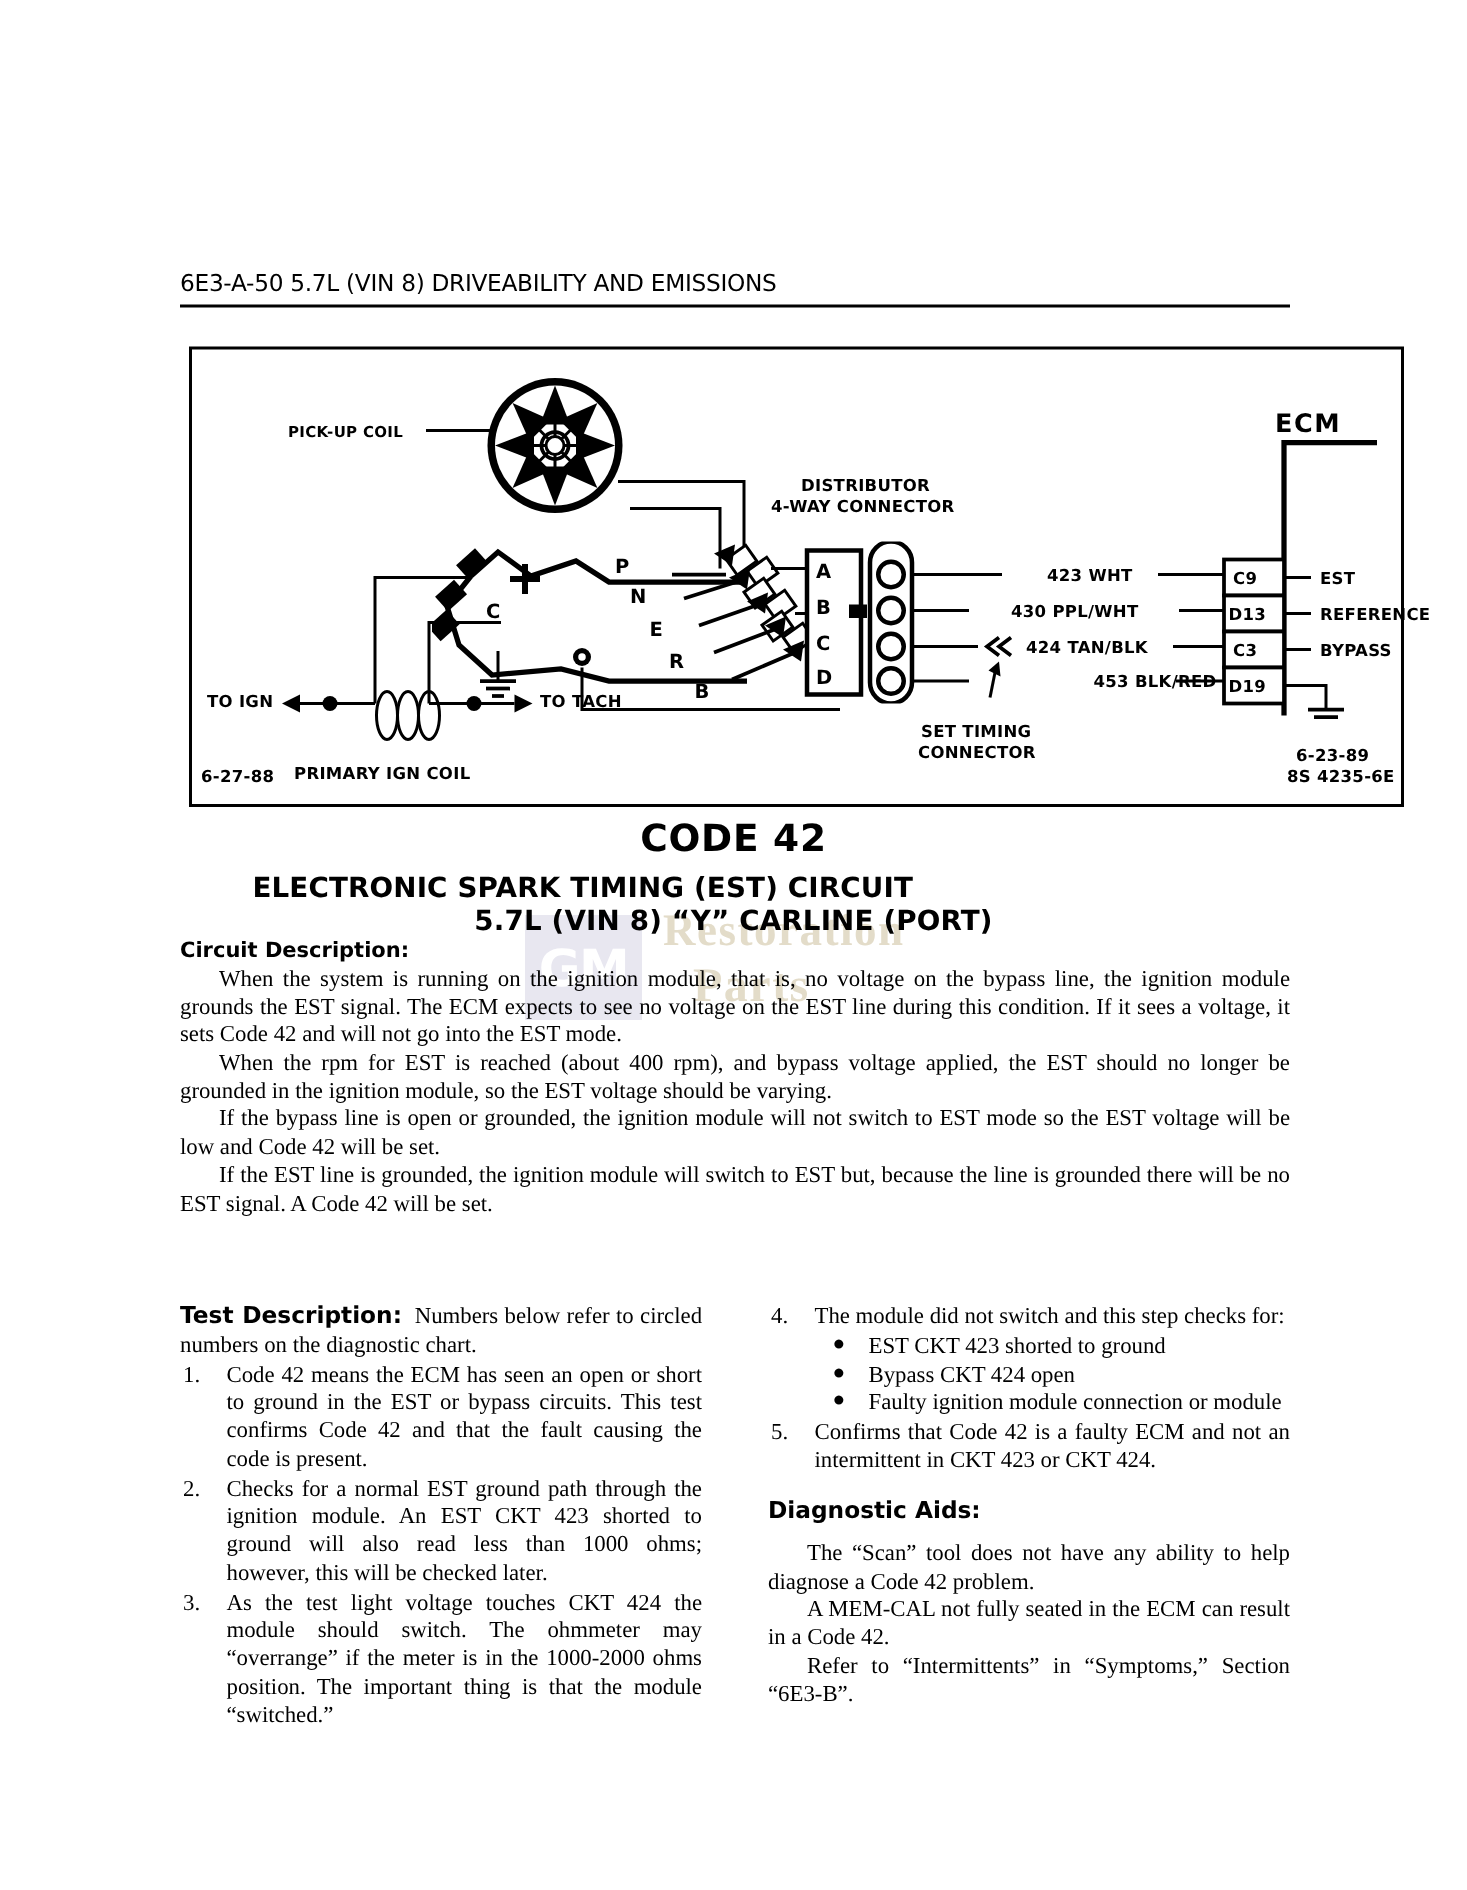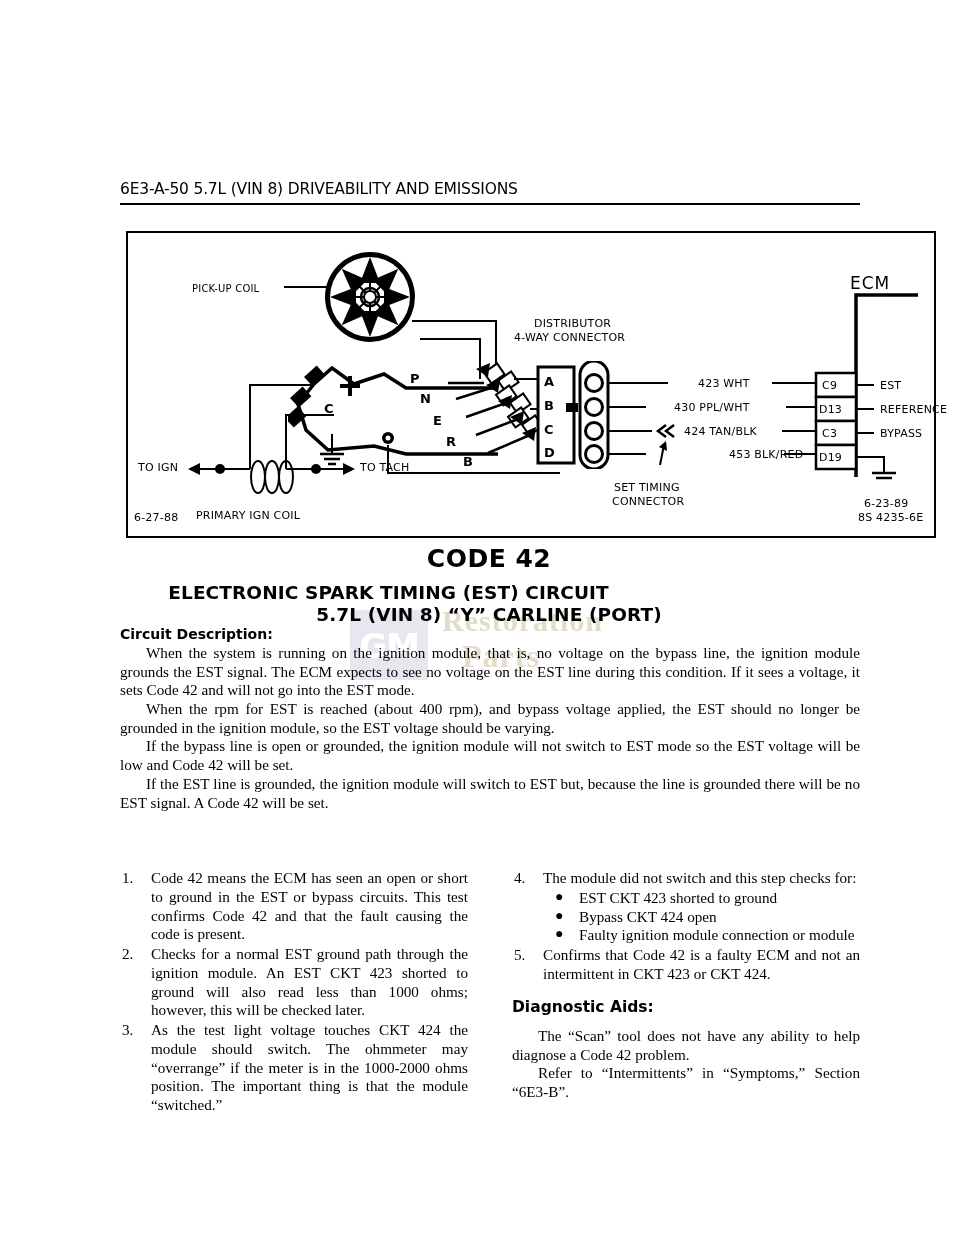--- a/index.html
+++ b/index.html
@@ -26,21 +26,21 @@
   
   .hdr{position:absolute;left:120px;top:180px;width:740px;z-index:3;}
   .hdr-title{font-family:"DejaVu Sans", sans-serif;font-weight:normal;font-size:15.5px;letter-spacing:-0.2px;
     white-space:nowrap;}
   .hdr-rule{position:absolute;left:0;top:23px;width:740px;height:2px;background:#000;}
 
   
   .diagram{position:absolute;left:126px;top:231px;width:806px;height:303px;border:2.5px solid #000;
     z-index:3;background:transparent;}
   .dg{position:absolute;}
-  .lbl{position:absolute;font-family:"DejaVu Sans", sans-serif;font-weight:normal;font-size:10px;
+  .lbl{position:absolute;font-family:"DejaVu Sans", sans-serif;font-weight:bold;font-size:10px;
     letter-spacing:0.2px;white-space:nowrap;}
   .lbl-b{font-size:11px;}
   .ltr{position:absolute;font-family:"DejaVu Sans", sans-serif;font-weight:bold;font-size:13px;}
 
   
   .code-title{position:absolute;left:0;top:544px;width:978px;text-align:center;
     font-family:"DejaVu Sans", sans-serif;font-weight:bold;font-size:25px;letter-spacing:0.5px;z-index:3;}
   .sub1{position:absolute;left:0;top:582px;width:777px;text-align:center;
     font-family:"DejaVu Sans", sans-serif;font-weight:bold;font-size:18.5px;letter-spacing:0.1px;z-index:3;}
   .sub2{position:absolute;left:0;top:604px;width:978px;text-align:center;
@@ -330,20 +330,21 @@
     <div class="sec-head">Circuit Description:</div>
     <p class="p0">When the system is running on the ignition module, that is, no voltage on the bypass line, the ignition module grounds the EST signal.  The ECM expects to see no voltage on the EST line during this condition.  If it sees a voltage, it sets Code 42 and will not go into the EST mode.</p>
     <p>When the rpm for EST is reached (about 400 rpm), and bypass voltage applied, the EST should no longer be grounded in the ignition module, so the EST voltage should be varying.</p>
     <p>If the bypass line  is open or grounded, the ignition module will not switch to EST mode so the EST voltage will be low and Code 42 will be set.</p>
     <p>If the EST line is grounded, the ignition module will switch to EST but, because the line is grounded there will be no EST signal.  A Code 42 will be set.</p>
   </div>
 
   <div class="cols">
 
     <div class="col left">
+      <p class="para"><span class="td-head">Test Description:</span>&nbsp; <span>Numbers below refer to circled numbers on the diagnostic chart.</span></p>
       <ol class="steps">
         <li>
           <span class="num">1.</span>
           <span>Code 42 means the ECM has seen an open or short to ground in the EST or bypass circuits. This test confirms Code 42 and that the fault causing the code is present.</span>
         </li>
         <li>
           <span class="num">2.</span>
           <span>Checks for a normal EST ground path through the ignition module.  An EST CKT 423 shorted to ground will also read less than 1000 ohms; however, this will be checked later.</span>
         </li>
         <li>
@@ -367,18 +368,19 @@
         <li>
           <span class="num">5.</span>
           <span>Confirms that Code 42 is a faulty ECM and not an intermittent in CKT 423 or CKT 424.</span>
         </li>
       </ol>
 
       <div class="da">
         <div class="da-head">Diagnostic Aids:</div>
         <div class="gap"></div>
         <p>The “Scan” tool does not have any ability to help diagnose a Code 42 problem.</p>
+        <p>A MEM-CAL not fully seated in the ECM can result in a Code 42.</p>
         <p>Refer to “Intermittents” in “Symptoms,” Section “6E3-B”.</p>
       </div>
     </div>
 
   </div>
 </div>
 
 </body></html>

